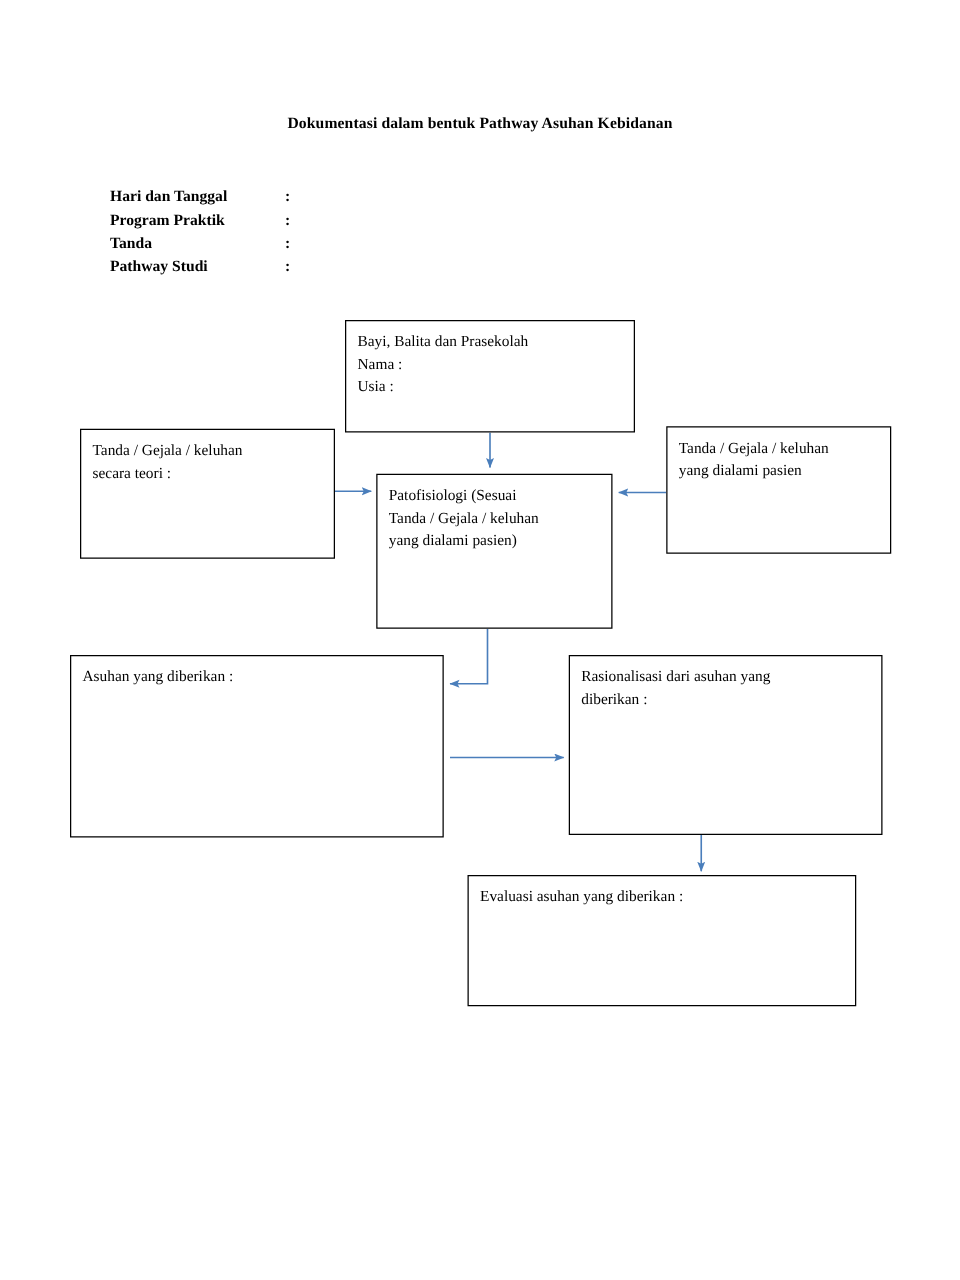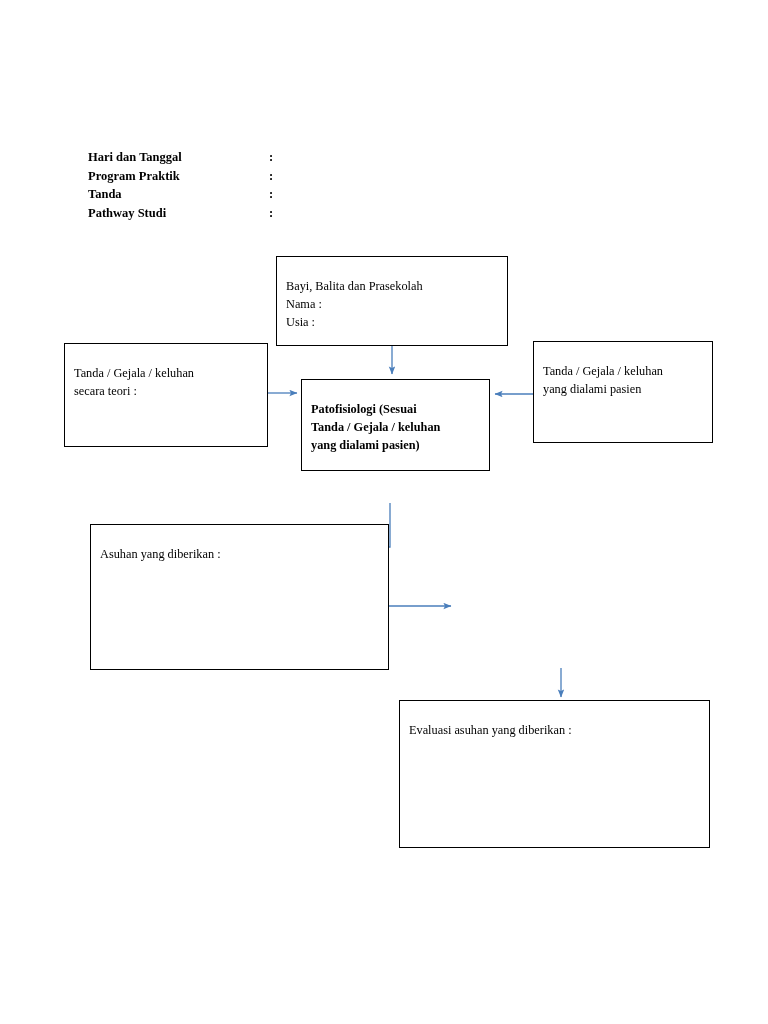--- a/index.html
+++ b/index.html
@@ -38,21 +38,20 @@
     position: absolute;
     left: 88px;
     top: 148px;
     font-weight: bold;
     font-size: 12.5px;
     line-height: 18.5px;
   }
   .field-row {
     display: flex;
     align-items: baseline;
-    gap: 41px;
   }
   .field-label {
     display: inline-block;
     width: 140px;
   }
   .field-colon {
     display: inline-block;
     width: 12px;
   }
   .field-value {
@@ -73,47 +72,48 @@
   }
 
   
   .box {
     position: absolute;
     border: 1.2px solid #000000;
     background: #ffffff;
     box-sizing: border-box;
     font-size: 12.3px;
     line-height: 18px;
-    padding: 20px 9px 0 9px;
+    padding: 7px 9px 0 9px;
     white-space: pre-line;
   }
 
   #box-top      { left: 276px; top: 256px; width: 232px; height: 90px; }
   #box-left     { left: 64px;  top: 343px; width: 204px; height: 104px; }
   #box-right    { left: 533px; top: 341px; width: 180px; height: 102px; }
-  #box-center   { left: 301px; top: 379px; width: 189px; height: 92px; font-weight: bold; }
-  #box-asuhan   { left: 56px;  top: 524px; width: 299px; height: 146px; margin-left: 34px; }
+  #box-center   { left: 301px; top: 379px; width: 189px; height: 124px; }
+  #box-asuhan   { left: 56px;  top: 524px; width: 299px; height: 146px; }
   #box-rasional { left: 455px; top: 524px; width: 251px; height: 144px; }
-  #box-evaluasi { left: 399px; top: 700px; width: 311px; height: 148px; }
+  #box-evaluasi { left: 374px; top: 700px; width: 311px; height: 105px; }
 
   
   .arrow-layer {
     position: absolute;
     left: 0;
     top: 0;
     width: 768px;
     height: 1024px;
     pointer-events: none;
   }
 </style>
 </head>
 <body>
 
 <div class="page">
 
+  <div class="doc-title">Dokumentasi dalam bentuk Pathway Asuhan Kebidanan</div>
 
   <div class="header-fields">
     <div class="field-row">
       <span class="field-label">Hari dan Tanggal</span>
       <span class="field-colon">:</span>
       <span class="field-value"></span>
     </div>
     <div class="field-row">
       <span class="field-label">Program Praktik</span>
       <span class="field-colon">:</span>
@@ -173,16 +173,18 @@
 
   <div class="box" id="box-right">Tanda / Gejala / keluhan
 yang dialami pasien</div>
 
   <div class="box" id="box-center">Patofisiologi (Sesuai
 Tanda / Gejala / keluhan
 yang dialami pasien)</div>
 
   <div class="box" id="box-asuhan">Asuhan yang diberikan :</div>
 
+  <div class="box" id="box-rasional">Rasionalisasi dari asuhan yang
+diberikan :</div>
 
   <div class="box" id="box-evaluasi">Evaluasi asuhan yang diberikan :</div>
 
 </div>
 
 </body></html>

